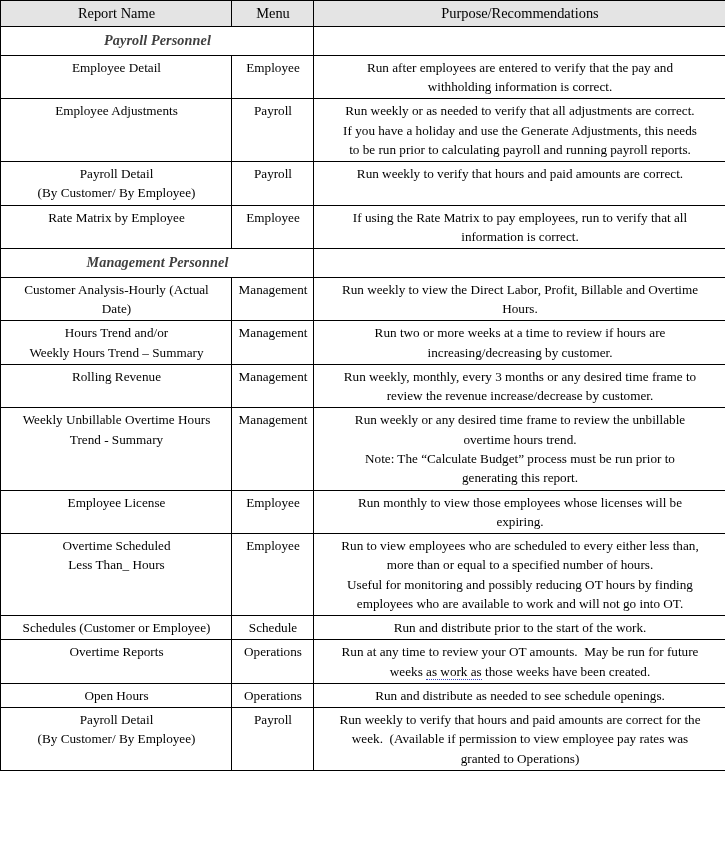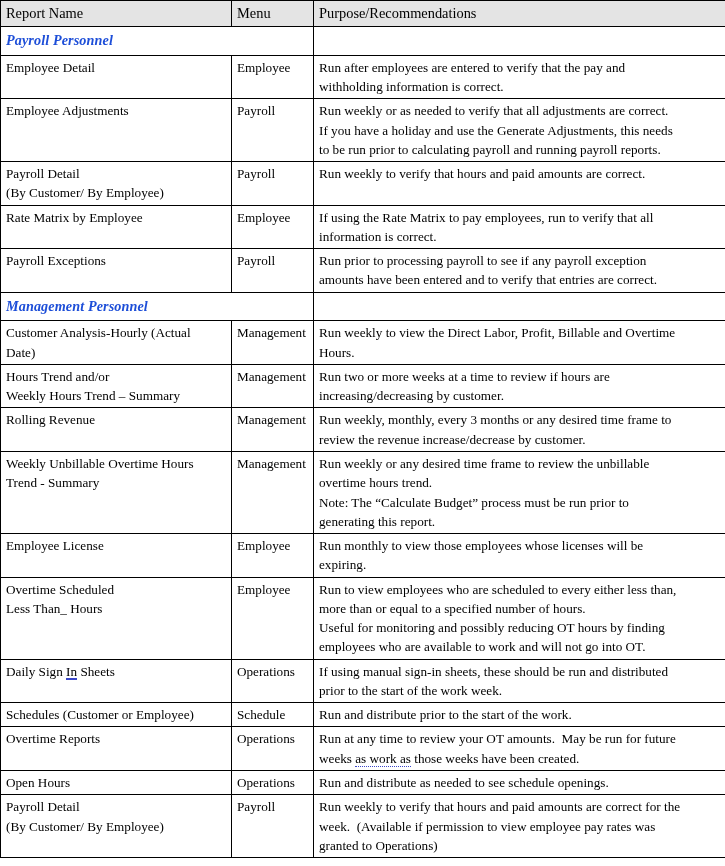--- a/index.html
+++ b/index.html
@@ -18,21 +18,21 @@
     width: 725px;
     border-collapse: collapse;
     table-layout: fixed;
     font-size: 13.2px;
     line-height: 1.46;
   }
   .report-table td, .report-table th {
     border: 1.6px solid #000000;
     padding: 2px 4px 2px 5px;
     vertical-align: top;
-    text-align: left;
+    text-align: center;
     font-weight: normal;
   }
   
   col.c-name { width: 231px; }
   col.c-menu { width: 82px; }
   col.c-purpose { width: 412px; }
 
   
   thead th {
     background: #e4e4e4;
@@ -46,21 +46,21 @@
 
   
   tr.section-row td {
     padding-top: 3px;
     padding-bottom: 4px;
   }
   tr.section-row td.section-label {
     font-weight: bold;
     font-style: italic;
     font-size: 14.2px;
-    color: #1d4ed8;
+    color: #404040;
     letter-spacing: 0.1px;
   }
   tr.section-row td.section-blank {
     background: #ffffff;
   }
 
   td.name-cell { }
   td.menu-cell { }
   td.purpose-cell { }
 
@@ -139,32 +139,20 @@
           <span class="line">Rate Matrix by Employee</span>
         </td>
         <td class="menu-cell">
           <span class="line">Employee</span>
         </td>
         <td class="purpose-cell">
           <span class="line">If using the Rate Matrix to pay employees, run to verify that all</span>
           <span class="line">information is correct.</span>
         </td>
       </tr>
-      <tr>
-        <td class="name-cell">
-          <span class="line">Payroll Exceptions</span>
-        </td>
-        <td class="menu-cell">
-          <span class="line">Payroll</span>
-        </td>
-        <td class="purpose-cell">
-          <span class="line">Run prior to processing payroll to see if any payroll exception</span>
-          <span class="line">amounts have been entered and to verify that entries are correct.</span>
-        </td>
-      </tr>
       <tr class="section-row">
         <td class="section-label" colspan="2">Management Personnel</td>
         <td class="section-blank">&nbsp;</td>
       </tr>
       <tr>
         <td class="name-cell">
           <span class="line">Customer Analysis-Hourly (Actual</span>
           <span class="line">Date)</span>
         </td>
         <td class="menu-cell">
@@ -237,32 +225,20 @@
         </td>
         <td class="purpose-cell">
           <span class="line">Run to view employees who are scheduled to every either less than,</span>
           <span class="line">more than or equal to a specified number of hours.</span>
           <span class="line">Useful for monitoring and possibly reducing OT hours by finding</span>
           <span class="line">employees who are available to work and will not go into OT.</span>
         </td>
       </tr>
       <tr>
         <td class="name-cell">
-          <span class="line">Daily Sign <span class="dbl-underline">In</span> Sheets</span>
-        </td>
-        <td class="menu-cell">
-          <span class="line">Operations</span>
-        </td>
-        <td class="purpose-cell">
-          <span class="line">If using manual sign-in sheets, these should be run and distributed</span>
-          <span class="line">prior to the start of the work week.</span>
-        </td>
-      </tr>
-      <tr>
-        <td class="name-cell">
           <span class="line">Schedules (Customer or Employee)</span>
         </td>
         <td class="menu-cell">
           <span class="line">Schedule</span>
         </td>
         <td class="purpose-cell">
           <span class="line">Run and distribute prior to the start of the work.</span>
         </td>
       </tr>
       <tr>

